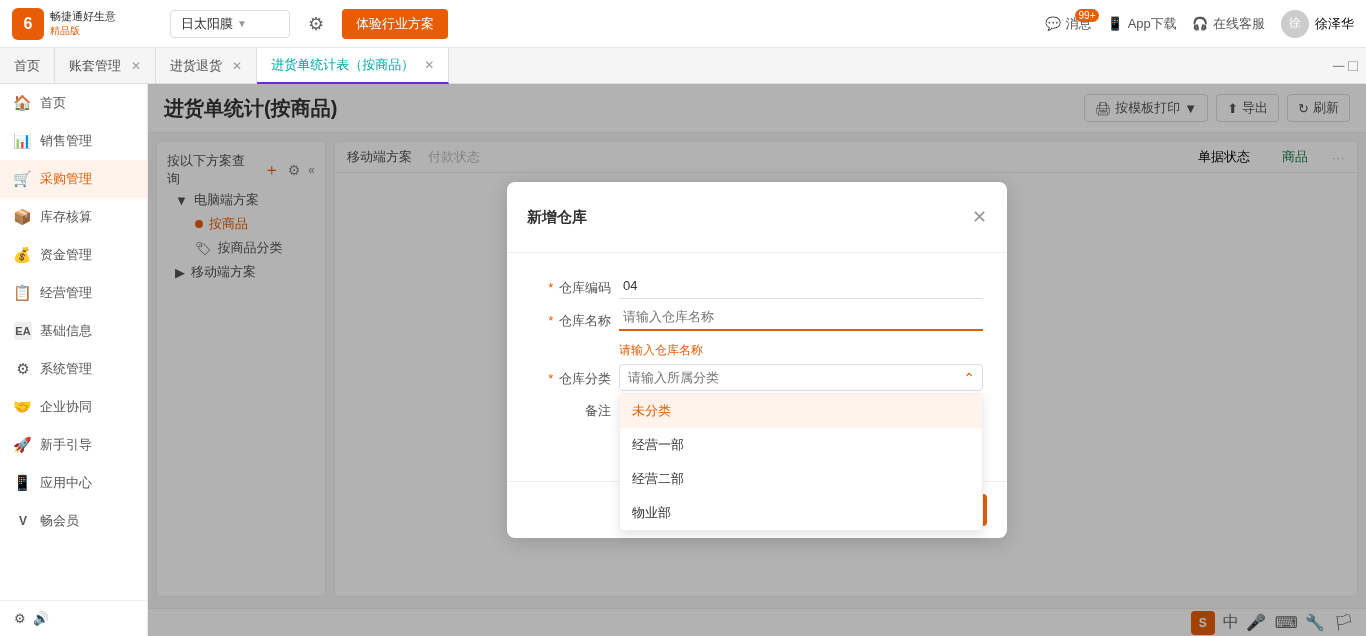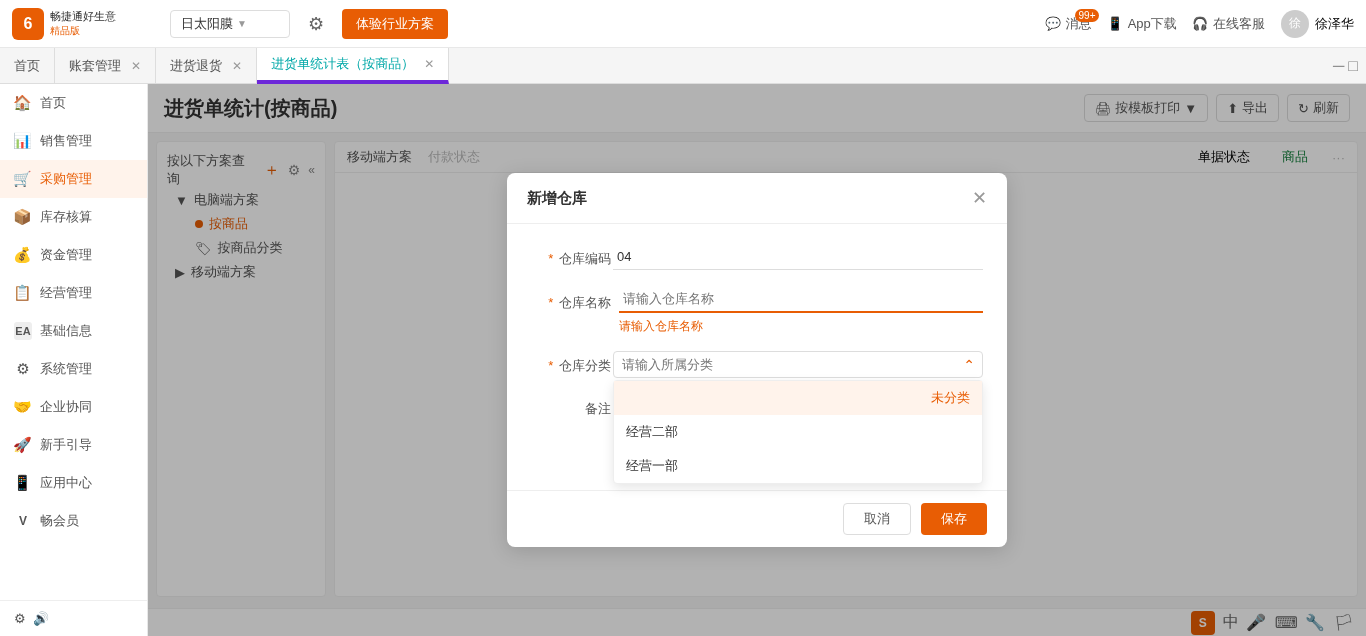--- a/index.html
+++ b/index.html
@@ -65,21 +65,21 @@
       height: 36px; padding-left: 0;
     }
     .tab-item {
       display: flex; align-items: center; gap: 6px;
       padding: 0 14px; height: 36px; font-size: 13px;
       cursor: pointer; color: #555; border-right: 1px solid #ddd;
       white-space: nowrap;
     }
     .tab-item.active {
       background: #fff; color: #00a8a8;
-      border-bottom: 4px solid #6d28d9;
+      border-bottom: 2px solid #6d28d9;
     }
     .tab-close { color: #999; font-size: 12px; margin-left: 4px; }
     .tab-home { color: #555; }
     .tabs-right { margin-left: auto; display: flex; gap: 4px; padding-right: 8px; }
     .tabs-right span { cursor: pointer; color: #888; font-size: 16px; }
 
     
     .main-layout { display: flex; height: calc(636px - 48px - 36px); }
 
     
@@ -156,28 +156,28 @@
     }
 
     
     .modal {
       background: #fff; border-radius: 8px;
       width: 500px; box-shadow: 0 4px 20px rgba(0,0,0,0.15);
       overflow: visible; position: relative;
     }
     .modal-header {
       display: flex; align-items: center; justify-content: space-between;
-      padding: 14px 20px; border-bottom: 1px solid #eee;
+      padding: 24px 20px; border-bottom: 1px solid #eee;
     }
     .modal-title { font-size: 15px; font-weight: bold; color: #333; }
     .modal-close { cursor: pointer; color: #999; font-size: 18px; }
     .modal-body { padding: 20px 24px; }
     .form-row {
       display: flex; align-items: flex-start;
-      margin-bottom: 16px; gap: 2px;
+      margin-bottom: 5px; gap: 8px;
     }
     .form-label {
       width: 80px; font-size: 13px; color: #555;
       padding-top: 6px; text-align: right; flex-shrink: 0;
     }
     .required-star { color: #e85d04; margin-right: 2px; }
     .form-input {
       flex: 1; border: none; border-bottom: 1px solid #ddd;
       outline: none; font-size: 13px; padding: 5px 4px;
       color: #333;
@@ -203,21 +203,21 @@
     }
     .dropdown-list {
       position: absolute; top: 100%; left: 0; right: 0;
       background: #fff; border: 1px solid #eee;
       border-radius: 4px; box-shadow: 0 4px 12px rgba(0,0,0,0.1);
       z-index: 200; margin-top: 2px;
     }
     .dropdown-item {
       padding: 8px 12px; cursor: pointer; font-size: 13px; color: #333;
     }
-    .dropdown-item.selected { background: #fff3eb; color: #e85d04; text-align: right; }
+    .dropdown-item.selected { background: #fff3eb; color: #e85d04; }
 
     .form-textarea {
       flex: 1; border: 1px solid #ddd; border-radius: 4px;
       outline: none; font-size: 13px; padding: 6px 8px;
       resize: none; min-height: 60px;
     }
     .modal-footer {
       display: flex; justify-content: flex-end;
       padding: 12px 20px; border-top: 1px solid #eee; gap: 10px;
     }
@@ -482,22 +482,23 @@
             <div class="form-label">
               <span class="required-star">*</span>
               <span>仓库分类</span>
             </div>
             <div class="form-select-wrapper">
               <input class="form-select-input" type="text" placeholder="请输入所属分类" style="">
               <span class="select-arrow-up">⌃</span>
               
               <div class="dropdown-list">
                 <div class="dropdown-item selected">未分类</div>
+                <div class="dropdown-item">经营一部</div>
                 <div class="dropdown-item">经营二部</div>
-                <div class="dropdown-item">经营一部</div>
+                <div class="dropdown-item">物业部</div>
               </div>
             </div>
           </div>
 
           <div class="form-row">
             <div class="form-label">备注</div>
             <textarea class="form-textarea" style=""></textarea>
           </div>
         </div>
         <div class="modal-footer">

